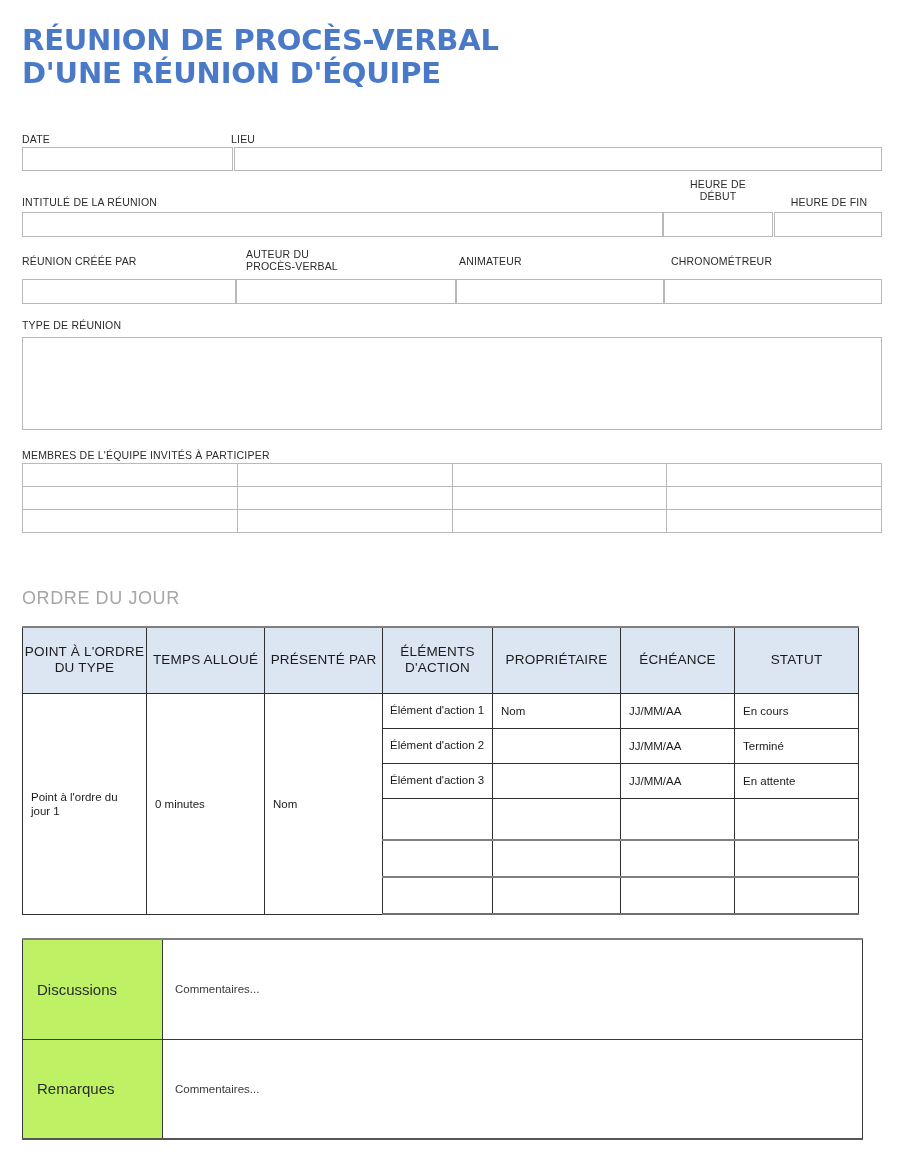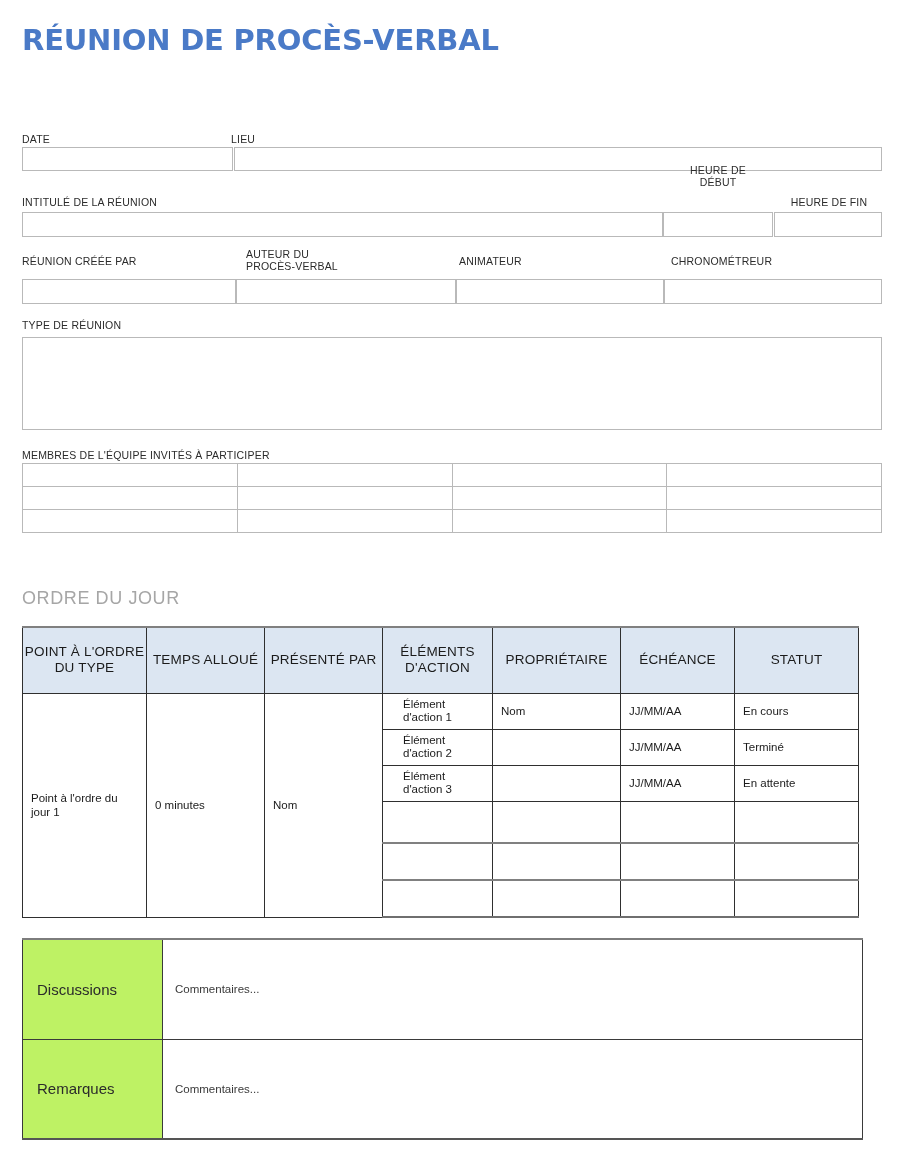--- a/index.html
+++ b/index.html
@@ -93,21 +93,21 @@
   .agenda td.topic,
   .agenda td.time,
   .agenda td.presenter {
     text-align: left;
     padding: 0 8px;
     font-size: 11.5px;
     line-height: 14px;
     vertical-align: middle;
   }
   .agenda td.action {
-    padding: 4px 20px;
+    padding: 4px 7px;
     line-height: 13.5px;
     height: 35px;
     font-size: 11.5px;
     margin-left: 48px;
   }
   .agenda td.cellv {
     padding: 4px 8px;
     height: 35px;
     font-size: 11.5px;
   }
@@ -160,30 +160,31 @@
     height: 23px;
   }
 </style>
 </head>
 <body>
 
 <div class="page">
 
   <div class="doc-title">
     <span class="line">RÉUNION DE PROCÈS-VERBAL</span>
+    <span class="line">D'UNE RÉUNION D'ÉQUIPE</span>
   </div>
 
   <div class="fld-label" style="left:22px; top:133px;">DATE</div>
   <div class="fld-label" style="left:231px; top:133px;">LIEU</div>
 
   <div class="box" style="left:22px; top:147px; width:211px; height:24px;"></div>
   <div class="box" style="left:234px; top:147px; width:648px; height:24px;"></div>
 
   <div class="fld-label" style="left:22px; top:196px;">INTITULÉ DE LA RÉUNION</div>
-  <div class="fld-label center" style="left:663px; top:164px; width:110px;">HEURE DE
+  <div class="fld-label center" style="left:663px; top:178px; width:110px;">HEURE DE
 DÉBUT</div>
   <div class="fld-label center" style="left:776px; top:196px; width:106px;">HEURE DE FIN</div>
 
   <div class="box" style="left:22px; top:212px; width:641px; height:25px;"></div>
   <div class="box" style="left:663px; top:212px; width:110px; height:25px;"></div>
   <div class="box" style="left:774px; top:212px; width:108px; height:25px;"></div>
 
   <div class="fld-label" style="left:22px; top:255px;">RÉUNION CRÉÉE PAR</div>
   <div class="fld-label" style="left:246px; top:248px;">AUTEUR DU
 PROCÈS-VERBAL</div>

